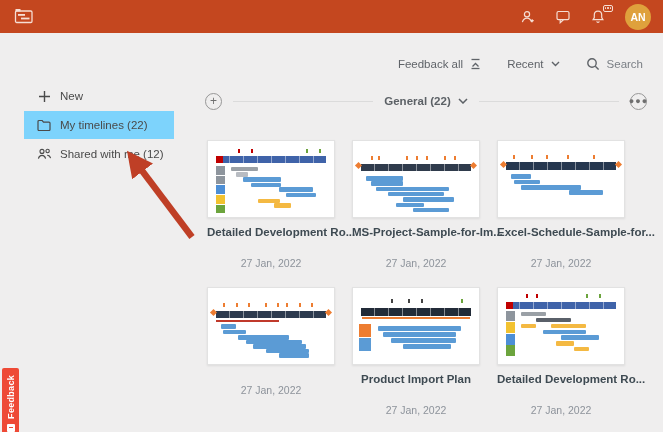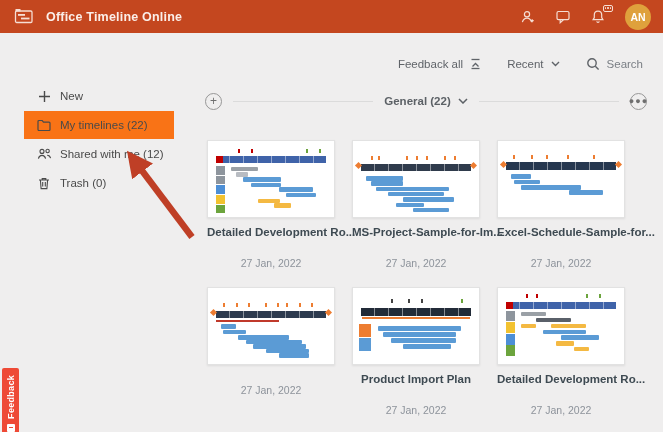--- a/index.html
+++ b/index.html
@@ -30,21 +30,21 @@
     width:26px; height:26px; border-radius:50%; background:#DFA13C;
     color:#fff; font-size:10.5px; font-weight:bold;
     display:flex; align-items:center; justify-content:center; cursor:pointer;
   }
   
   .sidebar { position:absolute; top:33px; left:0; width:200px; padding-top:48px; }
   .side-item {
     display:flex; align-items:center; height:28px; margin:1px 0 1px 24px;
     width:150px; padding-left:12px; font-size:11.5px; color:#4A4A4A; cursor:pointer;
   }
-  .side-item.active { background:#f97316; }
+  .side-item.active { background:#7dd3fc; }
   .side-icon { width:16px; display:flex; align-items:center; justify-content:center; margin-right:8px; color:#5A5A5A; }
   
   .feedback {
     position:absolute; left:2px; top:368px; width:17px; height:72px; z-index:6;
     background:#EE4A36; border-radius:2px; color:#fff; cursor:pointer;
     display:flex; flex-direction:column; align-items:center; padding-top:7px; gap:5px;
   }
   .feedback .label {
     writing-mode:vertical-rl; transform:rotate(180deg);
     font-size:9px; font-weight:bold; letter-spacing:.3px;
@@ -110,21 +110,20 @@
 
 <div class="header">
   <span class="logo">
     <svg class="ico" width="20" height="17" viewBox="0 0 20 17" fill="none" stroke="#F6DED4" stroke-width="1.3">
       <rect x="1.5" y="3" width="16.5" height="11.5" rx="1.2"></rect>
       <rect x="1.5" y="1" width="5" height="2.4" fill="#F6DED4" stroke="none"></rect>
       <rect x="4" y="6" width="7" height="1.8" fill="#F6DED4" stroke="none"></rect>
       <rect x="7" y="9.6" width="8.5" height="1.8" fill="#F6DED4" stroke="none"></rect>
     </svg>
   </span>
-  <span class="app-title">Office Timeline Online</span>
   <div class="header-right">
     <span class="hicon">
       <svg class="ico" width="17" height="16" viewBox="0 0 17 16" fill="none" stroke="#F6DED4" stroke-width="1.2">
         <circle cx="8" cy="5.3" r="2.6"></circle>
         <path d="M3.4 13.2c.7-2.7 2.5-4.1 4.6-4.1s3.9 1.4 4.6 4.1"></path>
         <path d="M13.2 10.2v3 M11.7 11.7h3"></path>
       </svg>
     </span>
     <span class="hicon">
       <svg class="ico" width="16" height="15" viewBox="0 0 16 15" fill="none" stroke="#F6DED4" stroke-width="1.2">
@@ -167,28 +166,20 @@
   <div class="side-item">
     <span class="side-icon">
       <svg class="ico" width="15" height="12" viewBox="0 0 15 12" fill="none" stroke="#4A4A4A" stroke-width="1.1">
         <circle cx="5" cy="3.4" r="2"></circle>
         <path d="M1.4 10.6c.5-2.1 1.9-3.2 3.6-3.2s3.1 1.1 3.6 3.2"></path>
         <circle cx="10.6" cy="3.0" r="1.7"></circle>
         <path d="M10.2 7.2c1.7 0 2.9 1 3.4 3"></path>
       </svg>
     </span>
     <span>Shared with me (12)</span>
-  </div>
-  <div class="side-item">
-    <span class="side-icon">
-      <svg class="ico" width="12" height="13" viewBox="0 0 12 13" fill="none" stroke="#4A4A4A" stroke-width="1.1">
-        <path d="M1 3h10 M4.2 3V1.6h3.6V3 M2.4 3l.7 8.6h5.8l.7-8.6 M4.7 5v4.5 M7.3 5v4.5"></path>
-      </svg>
-    </span>
-    <span>Trash (0)</span>
   </div>
 </div>
 
 <div class="feedback">
   <span class="label">Feedback</span>
   <span class="fb-icon"></span>
 </div>
 
 <div class="toolbar">
   <div class="tool">

